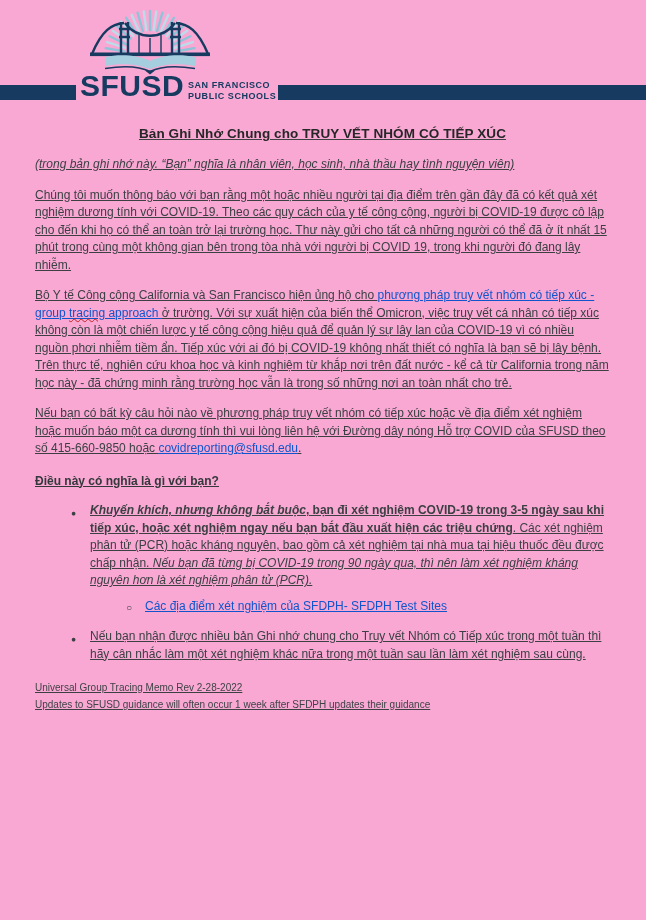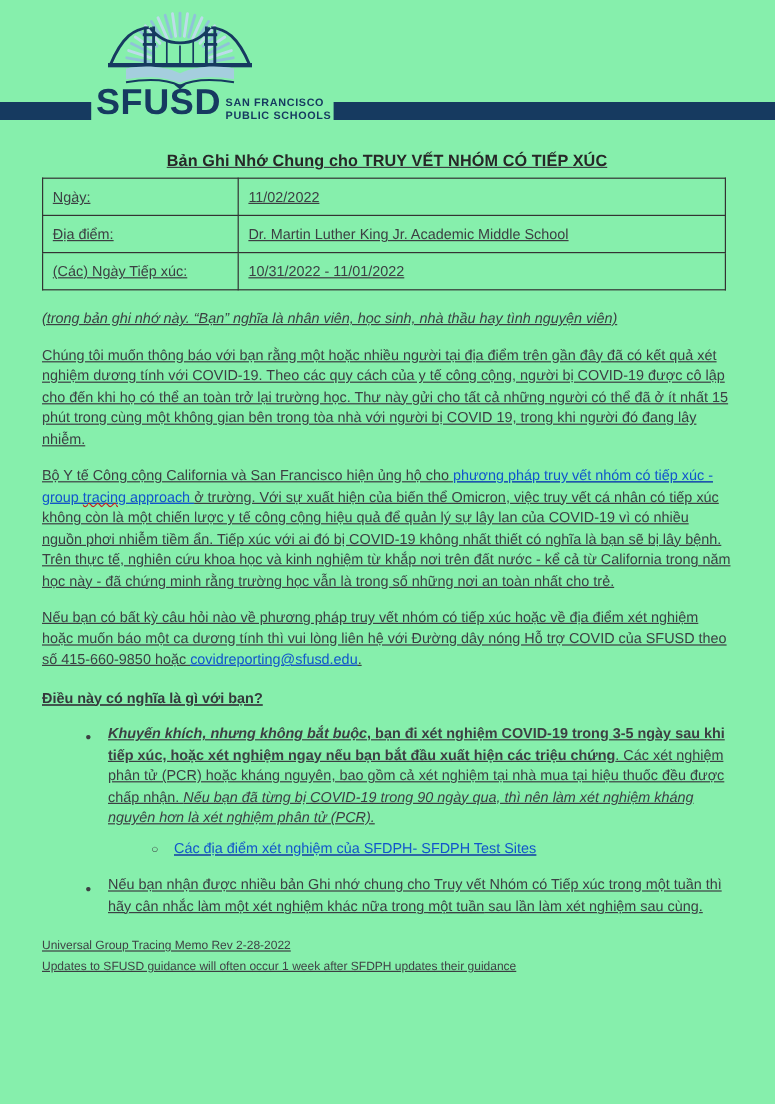--- a/index.html
+++ b/index.html
@@ -1,17 +1,17 @@
 <!DOCTYPE html>
 <html><head>
 <meta charset="utf-8">
 <style>
   html,body{margin:0;padding:0;background:#ffffff;}
   .page{
-    position:relative;width:646px;height:920px;background:#86efac;overflow:hidden;
+    position:relative;width:646px;height:920px;background:#f9a8d4;overflow:hidden;
     font-family:"Liberation Sans","DejaVu Sans",sans-serif;
   }
   
   .header{position:absolute;top:0;left:0;width:646px;height:120px;}
   .logo-graphic{position:absolute;left:84px;top:4px;width:132px;height:72px;}
   .rays line{stroke-width:2.4;stroke-linecap:round;}
   .rays line:nth-child(odd){stroke:#8fc3d8;}
   .rays line:nth-child(even){stroke:#bddceA;}
   .bar{position:absolute;top:85px;height:15px;background:#163a60;}
   .bar-left{left:0;width:76px;}
@@ -113,36 +113,20 @@
     <div class="school-name">
       <div>SAN FRANCISCO</div>
       <div>PUBLIC SCHOOLS</div>
     </div>
   </div>
 
   <div class="doc">
 
     <h1 class="doc-title">Bản Ghi Nhớ Chung cho TRUY VẾT NHÓM CÓ TIẾP XÚC</h1>
 
-    <table class="info">
-      <tbody>
-        <tr>
-          <td class="lbl">Ngày:</td>
-          <td>11/02/2022</td>
-        </tr>
-        <tr>
-          <td class="lbl">Địa điểm:</td>
-          <td>Dr. Martin Luther King Jr. Academic Middle School</td>
-        </tr>
-        <tr>
-          <td class="lbl">(Các) Ngày Tiếp xúc:</td>
-          <td>10/31/2022 - 11/01/2022</td>
-        </tr>
-      </tbody>
-    </table>
 
     <p class="note">(trong bản ghi nhớ này. “Bạn” nghĩa là nhân viên, học sinh, nhà thầu hay tình nguyện viên)</p>
 
     <p>Chúng tôi muốn thông báo với bạn rằng một hoặc nhiều người tại địa điểm trên gần đây đã có kết quả xét nghiệm dương tính với COVID-19. Theo các quy cách của y tế công cộng, người bị COVID-19 được cô lập cho đến khi họ có thể an toàn trở lại trường học. Thư này gửi cho tất cả những người có thể đã ở ít nhất 15 phút trong cùng một không gian bên trong tòa nhà với người bị COVID 19, trong khi người đó đang lây nhiễm.</p>
 
     <p><span>Bộ Y tế Công cộng California và San Francisco hiện ủng hộ cho </span><a class="link"><span>phương pháp truy vết nhóm có tiếp xúc - group </span><span class="sq">tracing</span><span> approach </span></a><span> ở  trường. Với sự xuất hiện của biến thể Omicron, việc truy vết cá nhân có tiếp xúc không còn là một chiến lược y tế công cộng hiệu quả để quản lý sự lây lan của COVID-19 vì có nhiều nguồn phơi nhiễm tiềm ẩn. Tiếp xúc với ai đó bị COVID-19 không nhất thiết có nghĩa là bạn sẽ bị lây bệnh. Trên thực tế, nghiên cứu khoa học và kinh nghiệm từ khắp nơi trên đất nước - kể cả từ California trong năm học này - đã chứng minh rằng trường học vẫn là trong số những nơi an toàn nhất cho trẻ.</span></p>
 
     <p><span>Nếu bạn có bất kỳ câu hỏi nào về phương pháp truy vết nhóm có tiếp xúc hoặc về địa điểm xét nghiệm hoặc muốn báo một ca dương tính thì vui lòng liên hệ với Đường dây nóng Hỗ trợ COVID của SFUSD theo số 415-660-9850 hoặc </span><a class="link">covidreporting@sfusd.edu</a><span>.</span></p>
 
     <p class="heading-p"><span class="heading-text">Điều này có nghĩa là gì với bạn?</span></p>

